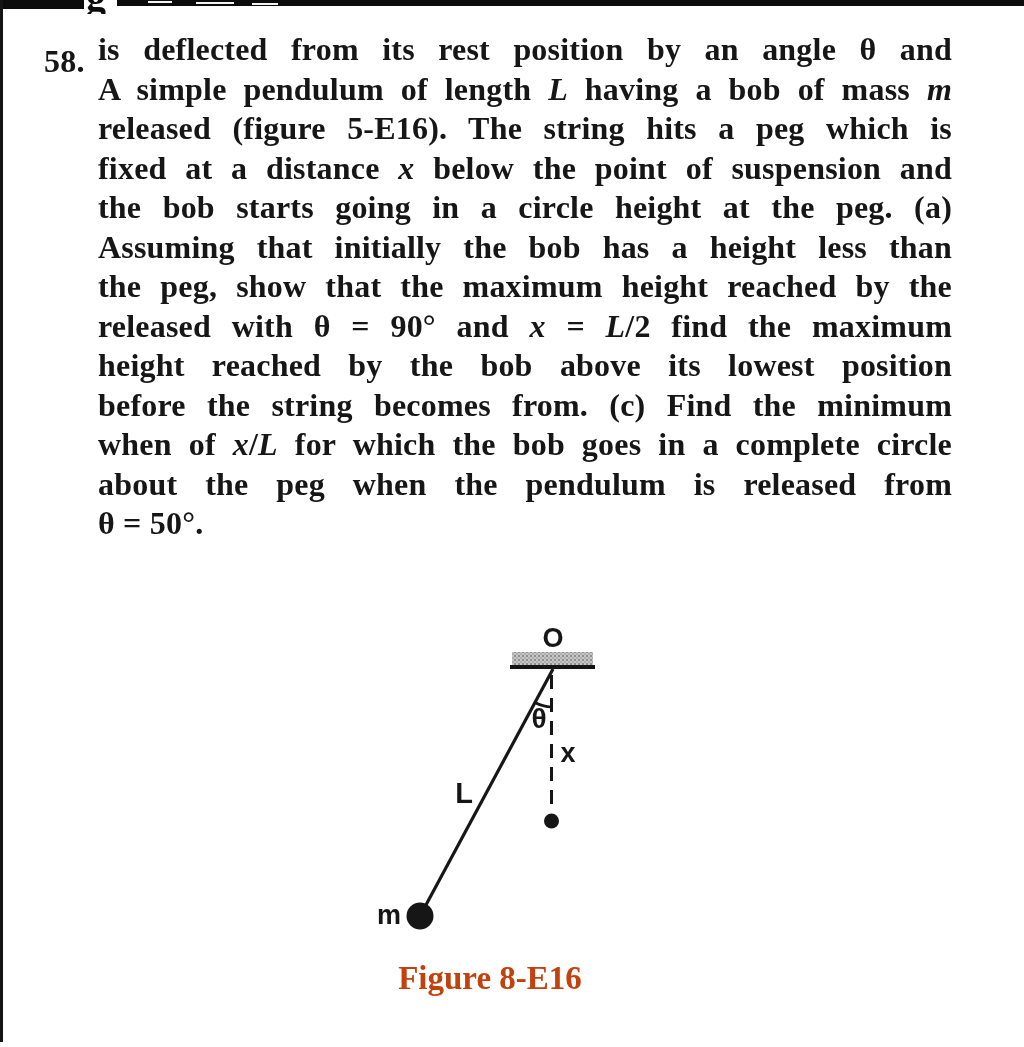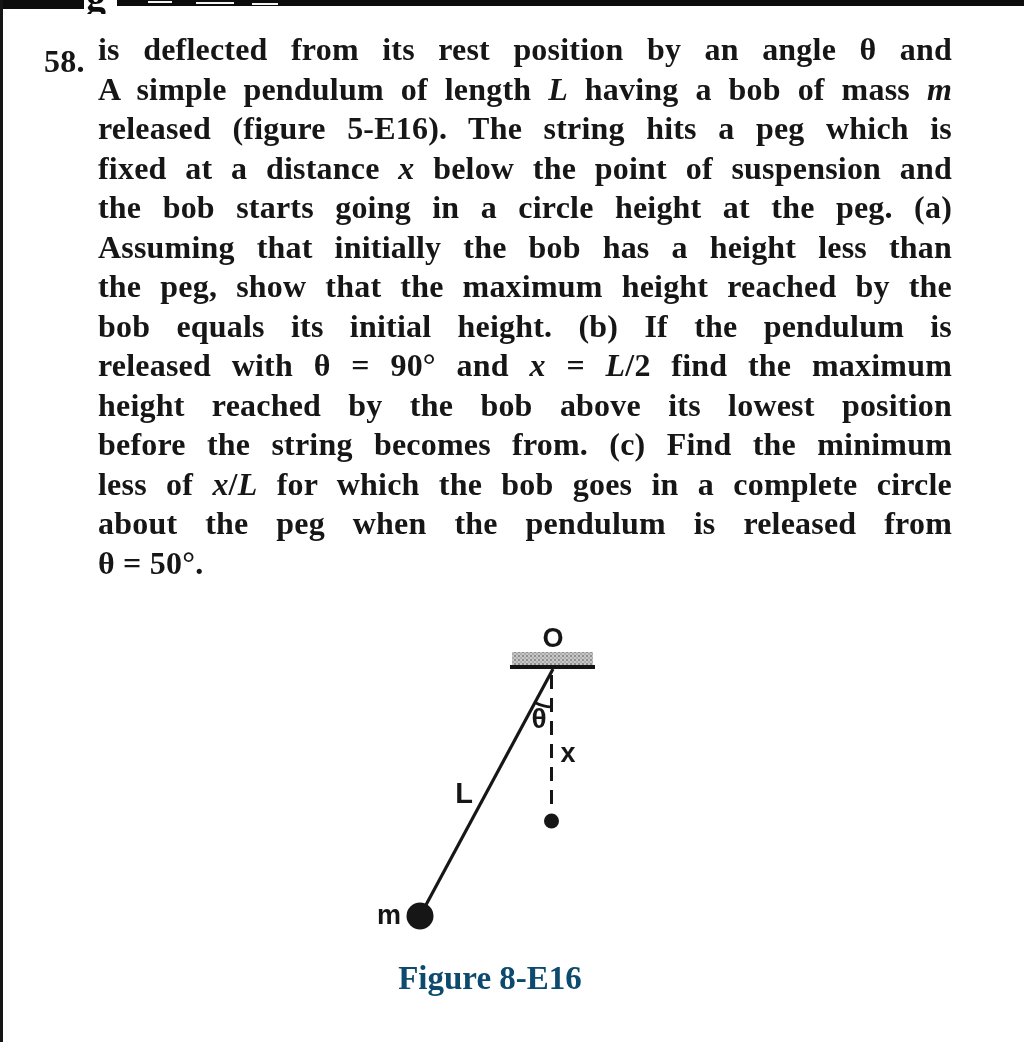--- a/index.html
+++ b/index.html
@@ -55,21 +55,21 @@
     height: 39.5px;
     white-space: normal;
   }
   .pline.last { text-align-last: left; }
   .pline i { font-style: italic; }
   
   .figure-svg { position: absolute; left: 330px; top: 603px; }
   .figure-caption {
     position: absolute; left: 340px; top: 960px; width: 300px;
     text-align: center; font-size: 33px; font-weight: 700;
-    font-family: "Liberation Serif", serif; color: #0c4a6e;
+    font-family: "Liberation Serif", serif; color: #c2410c;
   }
   .fig-label {
     font-family: "Liberation Sans", sans-serif;
     font-weight: 700; fill: #161616;
   }
 </style>
 </head>
 <body>
 
 <div class="top-bar-a"></div>
@@ -85,25 +85,24 @@
 <div class="problem-block">
   <span class="problem-number">58.</span>
   <div id="problem-text">
       <div class="pline"><span>is deflected from its rest position by an angle θ and</span></div>
       <div class="pline"><span>A simple pendulum of length </span><i>L</i><span> having a bob of mass </span><i>m</i></div>
       <div class="pline"><span>released (figure 5-E16). The string hits a peg which is</span></div>
       <div class="pline"><span>fixed at a distance </span><i>x</i><span> below the point of suspension and</span></div>
       <div class="pline"><span>the bob starts going in a circle height at the peg. (a)</span></div>
       <div class="pline"><span>Assuming that initially the bob has a height less than</span></div>
       <div class="pline"><span>the peg, show that the maximum height reached by the</span></div>
-      <div class="pline"><span>bob equals its initial height. (b) If the pendulum is</span></div>
       <div class="pline"><span>released with θ = 90° and </span><i>x</i><span> = </span><i>L</i><span>/2 find the maximum</span></div>
       <div class="pline"><span>height reached by the bob above its lowest position</span></div>
       <div class="pline"><span>before the string becomes from. (c) Find the minimum</span></div>
-      <div class="pline"><span>less of </span><i>x</i><span>/</span><i>L</i><span> for which the bob goes in a complete circle</span></div>
+      <div class="pline"><span>when of </span><i>x</i><span>/</span><i>L</i><span> for which the bob goes in a complete circle</span></div>
       <div class="pline"><span>about the peg when the pendulum is released from</span></div>
       <div class="pline last"><span>θ = 50°.</span></div>
     </div>
 </div>
 
 <svg class="figure-svg" width="300" height="345" viewBox="0 0 300 345">
   <defs>
     <pattern id="stip" width="4" height="4" patternUnits="userSpaceOnUse">
       <rect width="4" height="4" fill="#c7c7c7"></rect>
       <rect width="2" height="2" fill="#8f8f8f"></rect>

